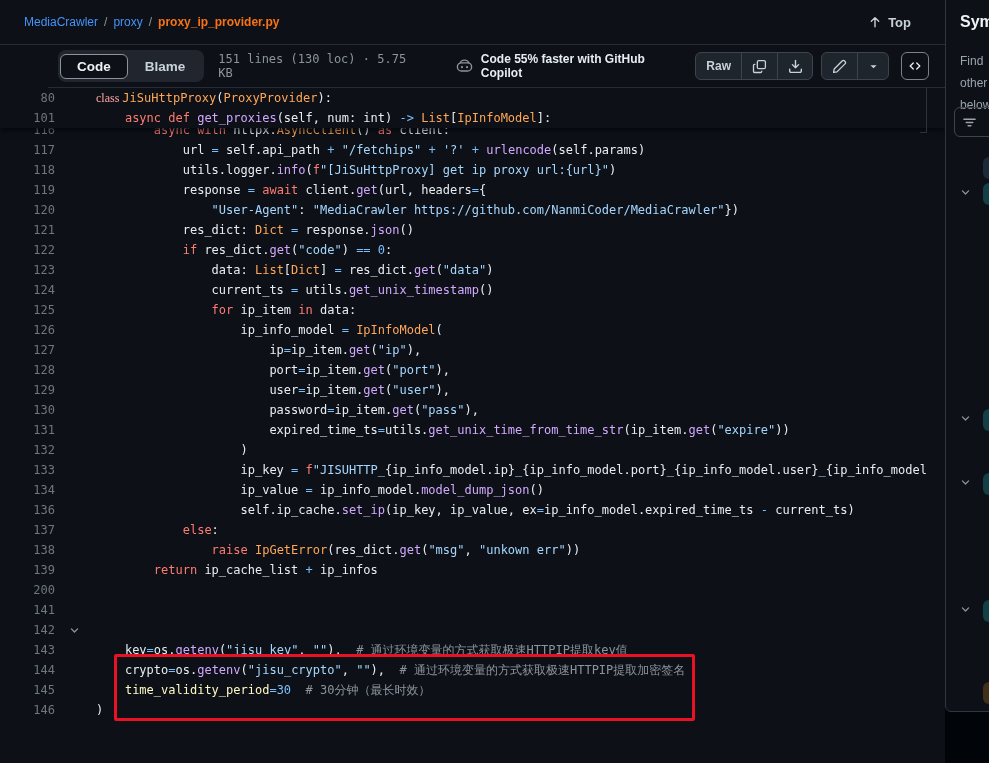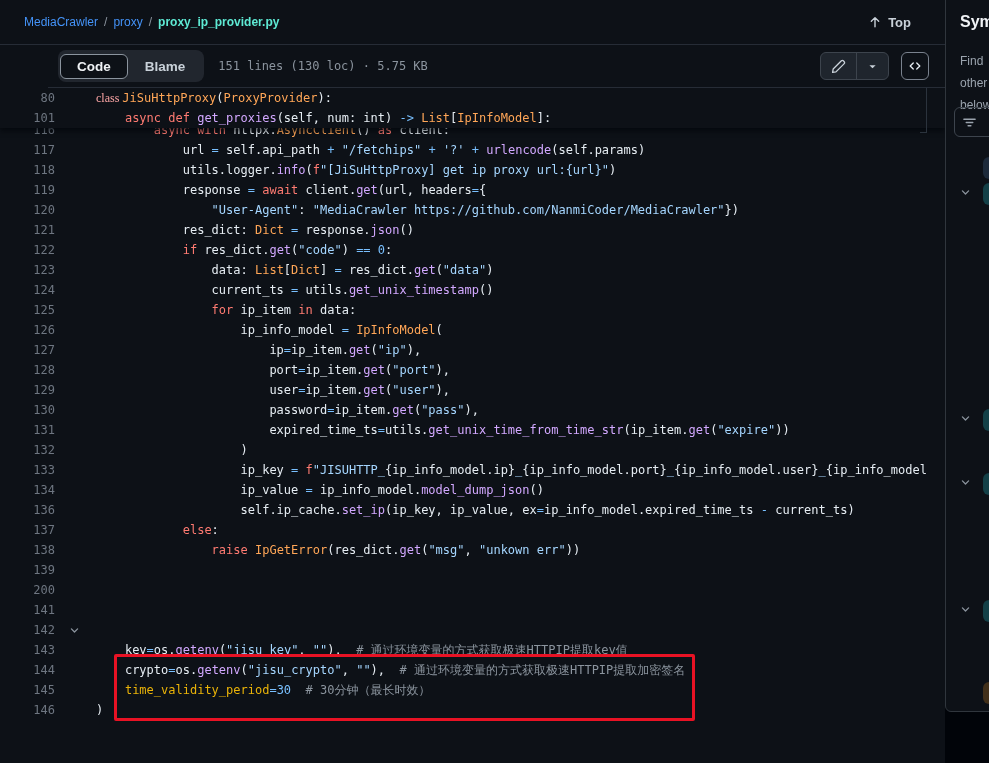--- a/index.html
+++ b/index.html
@@ -6,21 +6,21 @@
   html,body { width:989px; height:763px; overflow:hidden; }
   body { background:#010409; font-family:"Liberation Sans", sans-serif; position:relative; }
 
   
   .left-pane { position:absolute; left:0; top:0; width:945px; height:763px; background:#0d1117; }
 
   .file-header { height:45px; display:flex; align-items:center; padding:0 34px 0 24px;
                  border-bottom:1px solid #262c36; }
   .breadcrumb { font-size:12px; color:#8b949e; display:flex; align-items:center; gap:6px; }
   .breadcrumb a { color:#4493f8; text-decoration:none; cursor:pointer; }
-  .breadcrumb .file-name { color:#5eead4; font-weight:700; }
+  .breadcrumb .file-name { color:#f97316; font-weight:700; }
   .top-btn { margin-left:auto; display:flex; align-items:center; gap:6px; background:none; border:none;
              color:#c9d1d9; font-size:13px; font-weight:600; cursor:pointer; font-family:inherit; }
 
   .toolbar { height:43px; display:flex; align-items:center; padding:0 16px 0 10px;
              border-bottom:1px solid #262c36;margin-left:48px; }
   .seg-group { display:flex; align-items:center; background:#21262e; border-radius:8px; padding:2px; height:32px; }
   .seg { font-family:inherit; font-size:13.5px; font-weight:600; color:#c9d1d9; background:transparent;
          border:1px solid transparent; border-radius:6px; padding:4px 16px; cursor:pointer; }
   .seg.active { background:#0d1117; border-color:#8b949e; color:#f0f3f6; }
   .meta { margin-left:14px; font-size:12px; color:#8b949e; font-family:"DejaVu Sans Mono", monospace; }
@@ -89,21 +89,51 @@
       <span>Top</span>
     </button>
   </div>
 
   <div class="toolbar">
     <div class="seg-group">
       <button class="seg active">Code</button>
       <button class="seg">Blame</button>
     </div>
     <span class="meta">151 lines (130 loc) · 5.75 KB</span>
+    <div class="copilot">
+      <span>
+        <svg width="17" height="17" viewBox="0 0 16 16">
+            <rect x="1.3" y="4.6" width="13.4" height="7.6" rx="3.8" stroke="#8b949e" stroke-width="1.3" fill="none"></rect>
+            <path d="M4 4.8c.4-2 1.8-2.8 4-2.8s3.6.8 4 2.8" stroke="#8b949e" stroke-width="1.3" fill="none"></path>
+            <circle cx="5.6" cy="8.6" r="1" fill="#8b949e"></circle>
+            <circle cx="10.4" cy="8.6" r="1" fill="#8b949e"></circle>
+          </svg>
+      </span>
+      <span>Code 55% faster with GitHub Copilot</span>
+    </div>
     <div class="spacer"></div>
+    <div class="btn-group">
+      <button class="btn-seg">Raw</button>
+      <button class="btn-seg">
+        <span>
+          <svg width="15" height="15" viewBox="0 0 16 16">
+              <rect x="5.7" y="1.7" width="8.6" height="8.6" rx="1.6" stroke="#c9d1d9" stroke-width="1.4" fill="none"></rect>
+              <path d="M3.6 5.7h-1a1 1 0 0 0-1 1v6.7a1 1 0 0 0 1 1h6.7a1 1 0 0 0 1-1v-1" stroke="#c9d1d9" stroke-width="1.4" fill="none"></path>
+            </svg>
+        </span>
+      </button>
+      <button class="btn-seg">
+        <span>
+          <svg width="15" height="15" viewBox="0 0 16 16">
+              <path d="M8 1.5v7.8M8 9.3L4.7 6M8 9.3L11.3 6" stroke="#c9d1d9" stroke-width="1.5" fill="none" stroke-linecap="round" stroke-linejoin="round"></path>
+              <path d="M1.8 10.8v2a1.5 1.5 0 0 0 1.5 1.5h9.4a1.5 1.5 0 0 0 1.5-1.5v-2" stroke="#c9d1d9" stroke-width="1.5" fill="none" stroke-linecap="round"></path>
+            </svg>
+        </span>
+      </button>
+    </div>
     <div class="btn-group">
       <button class="btn-seg">
         <span>
           <svg width="15" height="15" viewBox="0 0 16 16">
               <path d="M11.1 1.9a1.4 1.4 0 0 1 2 0l1 1a1.4 1.4 0 0 1 0 2L5.3 13.7 1.7 14.3l.6-3.6L11.1 1.9z" stroke="#c9d1d9" stroke-width="1.4" fill="none" stroke-linejoin="round"></path>
             </svg>
         </span>
       </button>
       <button class="btn-seg">
         <span>
@@ -139,29 +169,29 @@
         <div class="code-row"><span class="ln">128</span><span class="gutter"></span><span class="ct">                        <span style="color: rgb(230, 237, 243);">port</span><span style="color: rgb(121, 192, 255);">=</span><span style="color: rgb(230, 237, 243);">ip_item.</span><span style="color: rgb(210, 168, 255);">get</span><span style="color: rgb(230, 237, 243);">(</span><span style="color: rgb(165, 214, 255);">"port"</span><span style="color: rgb(230, 237, 243);">),</span></span></div>
         <div class="code-row"><span class="ln">129</span><span class="gutter"></span><span class="ct">                        <span style="color: rgb(230, 237, 243);">user</span><span style="color: rgb(121, 192, 255);">=</span><span style="color: rgb(230, 237, 243);">ip_item.</span><span style="color: rgb(210, 168, 255);">get</span><span style="color: rgb(230, 237, 243);">(</span><span style="color: rgb(165, 214, 255);">"user"</span><span style="color: rgb(230, 237, 243);">),</span></span></div>
         <div class="code-row"><span class="ln">130</span><span class="gutter"></span><span class="ct">                        <span style="color: rgb(230, 237, 243);">password</span><span style="color: rgb(121, 192, 255);">=</span><span style="color: rgb(230, 237, 243);">ip_item.</span><span style="color: rgb(210, 168, 255);">get</span><span style="color: rgb(230, 237, 243);">(</span><span style="color: rgb(165, 214, 255);">"pass"</span><span style="color: rgb(230, 237, 243);">),</span></span></div>
         <div class="code-row"><span class="ln">131</span><span class="gutter"></span><span class="ct">                        <span style="color: rgb(230, 237, 243);">expired_time_ts</span><span style="color: rgb(121, 192, 255);">=</span><span style="color: rgb(230, 237, 243);">utils.</span><span style="color: rgb(210, 168, 255);">get_unix_time_from_time_str</span><span style="color: rgb(230, 237, 243);">(ip_item.</span><span style="color: rgb(210, 168, 255);">get</span><span style="color: rgb(230, 237, 243);">(</span><span style="color: rgb(165, 214, 255);">"expire"</span><span style="color: rgb(230, 237, 243);">))</span></span></div>
         <div class="code-row"><span class="ln">132</span><span class="gutter"></span><span class="ct">                    <span style="color: rgb(230, 237, 243);">)</span></span></div>
         <div class="code-row"><span class="ln">133</span><span class="gutter"></span><span class="ct">                    <span style="color: rgb(230, 237, 243);">ip_key </span><span style="color: rgb(121, 192, 255);">=</span><span style="color: rgb(230, 237, 243);"> </span><span style="color: rgb(255, 123, 114);">f</span><span style="color: rgb(165, 214, 255);">"JISUHTTP_</span><span style="color: rgb(230, 237, 243);">{ip_info_model.ip}</span><span style="color: rgb(165, 214, 255);">_</span><span style="color: rgb(230, 237, 243);">{ip_info_model.port}</span><span style="color: rgb(165, 214, 255);">_</span><span style="color: rgb(230, 237, 243);">{ip_info_model.user}</span><span style="color: rgb(165, 214, 255);">_</span><span style="color: rgb(230, 237, 243);">{ip_info_model</span></span></div>
         <div class="code-row"><span class="ln">134</span><span class="gutter"></span><span class="ct">                    <span style="color: rgb(230, 237, 243);">ip_value </span><span style="color: rgb(121, 192, 255);">=</span><span style="color: rgb(230, 237, 243);"> ip_info_model.</span><span style="color: rgb(210, 168, 255);">model_dump_json</span><span style="color: rgb(230, 237, 243);">()</span></span></div>
         <div class="code-row"><span class="ln">136</span><span class="gutter"></span><span class="ct">                    <span style="color: rgb(230, 237, 243);">self.ip_cache.</span><span style="color: rgb(210, 168, 255);">set_ip</span><span style="color: rgb(230, 237, 243);">(ip_key, ip_value, ex</span><span style="color: rgb(121, 192, 255);">=</span><span style="color: rgb(230, 237, 243);">ip_info_model.expired_time_ts </span><span style="color: rgb(121, 192, 255);">-</span><span style="color: rgb(230, 237, 243);"> current_ts)</span></span></div>
         <div class="code-row"><span class="ln">137</span><span class="gutter"></span><span class="ct">            <span style="color: rgb(255, 123, 114);">else</span><span style="color: rgb(230, 237, 243);">:</span></span></div>
         <div class="code-row"><span class="ln">138</span><span class="gutter"></span><span class="ct">                <span style="color: rgb(255, 123, 114);">raise</span><span style="color: rgb(230, 237, 243);"> </span><span style="color: rgb(255, 166, 87);">IpGetError</span><span style="color: rgb(230, 237, 243);">(res_dict.</span><span style="color: rgb(210, 168, 255);">get</span><span style="color: rgb(230, 237, 243);">(</span><span style="color: rgb(165, 214, 255);">"msg"</span><span style="color: rgb(230, 237, 243);">, </span><span style="color: rgb(165, 214, 255);">"unkown err"</span><span style="color: rgb(230, 237, 243);">))</span></span></div>
-        <div class="code-row"><span class="ln">139</span><span class="gutter"></span></div>
+        <div class="code-row"><span class="ln">139</span><span class="gutter"></span><span class="ct">        <span style="color: rgb(255, 123, 114);">return</span><span style="color: rgb(230, 237, 243);"> ip_cache_list </span><span style="color: rgb(121, 192, 255);">+</span><span style="color: rgb(230, 237, 243);"> ip_infos</span></span></div>
         <div class="code-row"><span class="ln">200</span><span class="gutter"></span><span class="ct"></span></div>
         <div class="code-row"><span class="ln">141</span><span class="gutter"></span><span class="ct"></span></div>
         <div class="code-row"><span class="ln">142</span><span class="gutter"><svg width="13" height="13" viewBox="0 0 16 16">
               <path d="M4.2 6l3.8 3.8L11.8 6" stroke="#8b949e" stroke-width="1.6" fill="none" stroke-linecap="round" stroke-linejoin="round"></path>
             </svg></span></div>
         <div class="code-row"><span class="ln">143</span><span class="gutter"></span><span class="ct">    <span style="color: rgb(230, 237, 243);">key</span><span style="color: rgb(121, 192, 255);">=</span><span style="color: rgb(230, 237, 243);">os.</span><span style="color: rgb(210, 168, 255);">getenv</span><span style="color: rgb(230, 237, 243);">(</span><span style="color: rgb(165, 214, 255);">"jisu_key"</span><span style="color: rgb(230, 237, 243);">, </span><span style="color: rgb(165, 214, 255);">""</span><span style="color: rgb(230, 237, 243);">),  </span><span style="color: rgb(139, 148, 158);"># 通过环境变量的方式获取极速HTTPIP提取key值</span></span></div>
         <div class="code-row"><span class="ln">144</span><span class="gutter"></span><span class="ct">    <span style="color: rgb(230, 237, 243);">crypto</span><span style="color: rgb(121, 192, 255);">=</span><span style="color: rgb(230, 237, 243);">os.</span><span style="color: rgb(210, 168, 255);">getenv</span><span style="color: rgb(230, 237, 243);">(</span><span style="color: rgb(165, 214, 255);">"jisu_crypto"</span><span style="color: rgb(230, 237, 243);">, </span><span style="color: rgb(165, 214, 255);">""</span><span style="color: rgb(230, 237, 243);">),  </span><span style="color: rgb(139, 148, 158);"># 通过环境变量的方式获取极速HTTPIP提取加密签名</span></span></div>
-        <div class="code-row"><span class="ln">145</span><span class="gutter"></span><span class="ct">    <span style="color: #eab308;">time_validity_period</span><span style="color: rgb(121, 192, 255);">=</span><span style="color: rgb(121, 192, 255);">30</span><span style="color: rgb(230, 237, 243);">  </span><span style="color: rgb(139, 148, 158);"># 30分钟（最长时效）</span></span></div>
+        <div class="code-row"><span class="ln">145</span><span class="gutter"></span><span class="ct">    <span style="color: #fef9c3;">time_validity_period</span><span style="color: rgb(121, 192, 255);">=</span><span style="color: rgb(121, 192, 255);">30</span><span style="color: rgb(230, 237, 243);">  </span><span style="color: rgb(139, 148, 158);"># 30分钟（最长时效）</span></span></div>
         <div class="code-row"><span class="ln">146</span><span class="gutter"></span><span class="ct"><span style="color: rgb(230, 237, 243);">)</span></span></div>
       </div>
     <div class="sticky">
         <div class="code-row"><span class="ln">80</span><span class="gutter"></span><span class="ct"><span style="color: #fca5a5; font-family: Liberation Serif, serif;">class </span><span style="color: rgb(255, 166, 87);">JiSuHttpProxy</span><span style="color: rgb(230, 237, 243);">(</span><span style="color: rgb(255, 166, 87);">ProxyProvider</span><span style="color: rgb(230, 237, 243);">):</span></span></div>
         <div class="code-row"><span class="ln">101</span><span class="gutter"></span><span class="ct">    <span style="color: rgb(255, 123, 114);">async def </span><span style="color: rgb(210, 168, 255);">get_proxies</span><span style="color: rgb(230, 237, 243);">(self, num: int) </span><span style="color: rgb(121, 192, 255);">-&gt;</span><span style="color: rgb(230, 237, 243);"> </span><span style="color: rgb(255, 166, 87);">List</span><span style="color: rgb(230, 237, 243);">[</span><span style="color: rgb(255, 166, 87);">IpInfoModel</span><span style="color: rgb(230, 237, 243);">]:</span></span></div>
       </div>
     <div class="highlight-box" style="border-color: rgb(232, 18, 36);"></div>
     <div class="scrollbar-fragment"></div>
   </div>
 </div>

